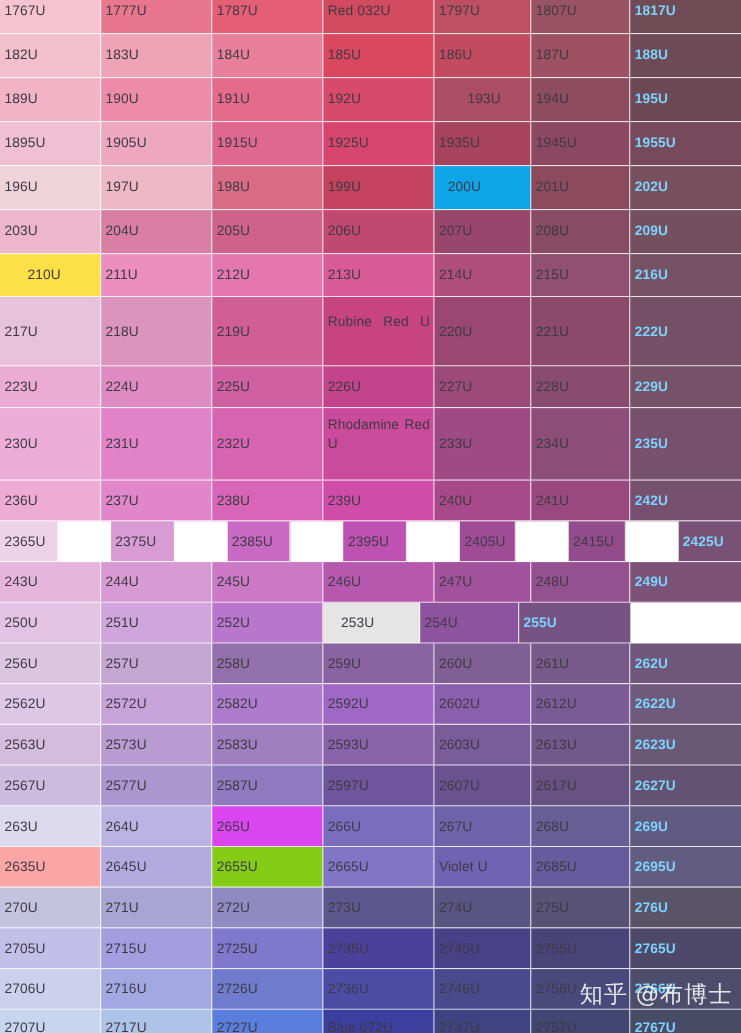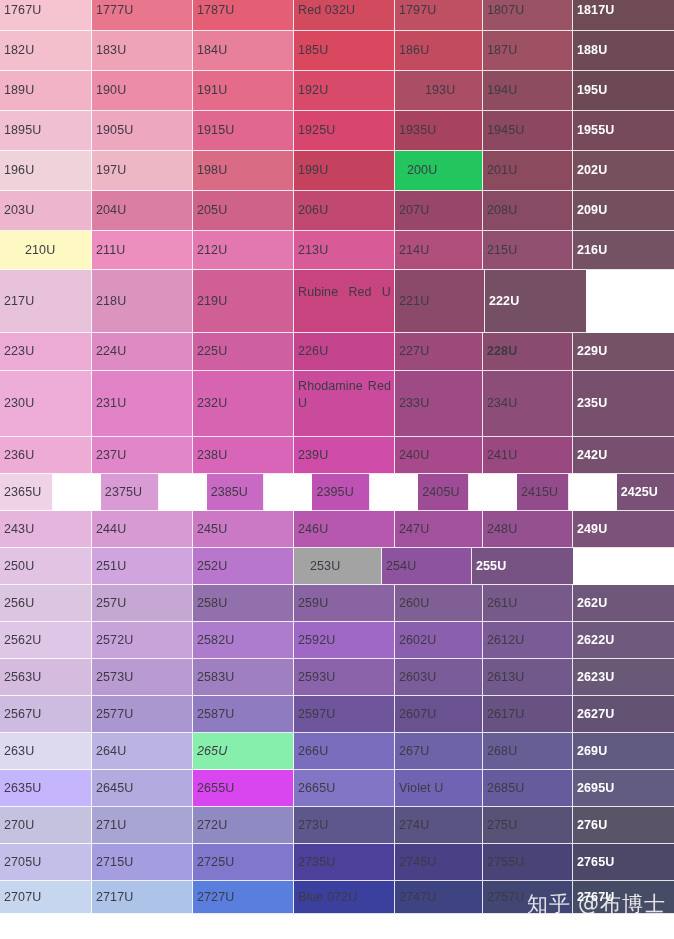--- a/index.html
+++ b/index.html
@@ -70,21 +70,21 @@
     text-align: justify;
   }
   .swatch-label.wrapped::after {
     content: "";
     display: inline-block;
     width: 100%;
   }
 
   
   .swatch-cell.col-6 .swatch-label {
-    color: #ffffff;
+    color: #7dd3fc;
     font-weight: bold;
   }
 
   #watermark {
     position: absolute;
     right: 8px;
     bottom: 24px;
     font-size: 21px;
     line-height: 1;
     color: rgba(255,255,255,0.86);
@@ -200,21 +200,21 @@
       </div>
       <div class="swatch-cell col-1" style="background-color: rgb(238, 183, 198);">
         <span class="swatch-label">197U</span>
       </div>
       <div class="swatch-cell col-2" style="background-color: rgb(217, 107, 133);">
         <span class="swatch-label">198U</span>
       </div>
       <div class="swatch-cell col-3" style="background-color: rgb(197, 66, 95);">
         <span class="swatch-label">199U</span>
       </div>
-      <div class="swatch-cell col-4" style="background-color: #22c55e; padding-left: 12px;">
+      <div class="swatch-cell col-4" style="background-color: #0ea5e9; padding-left: 12px;">
         <span class="swatch-label">200U</span>
       </div>
       <div class="swatch-cell col-5" style="background-color: rgb(140, 74, 94);">
         <span class="swatch-label">201U</span>
       </div>
       <div class="swatch-cell col-6" style="background-color: rgb(118, 80, 93);">
         <span class="swatch-label">202U</span>
       </div>
     </div>
     <div class="swatch-row" style="height: 40px;">
@@ -234,21 +234,21 @@
         <span class="swatch-label">207U</span>
       </div>
       <div class="swatch-cell col-5" style="background-color: rgb(135, 75, 100);">
         <span class="swatch-label">208U</span>
       </div>
       <div class="swatch-cell col-6" style="background-color: rgb(116, 80, 95);">
         <span class="swatch-label">209U</span>
       </div>
     </div>
     <div class="swatch-row" style="height: 39px;">
-      <div class="swatch-cell col-0" style="background-color: #fef9c3; padding-left: 25px;">
+      <div class="swatch-cell col-0" style="background-color: #fde047; padding-left: 25px;">
         <span class="swatch-label">210U</span>
       </div>
       <div class="swatch-cell col-1" style="background-color: rgb(236, 142, 190);">
         <span class="swatch-label">211U</span>
       </div>
       <div class="swatch-cell col-2" style="background-color: rgb(227, 119, 176);">
         <span class="swatch-label">212U</span>
       </div>
       <div class="swatch-cell col-3" style="background-color: rgb(216, 91, 152);">
         <span class="swatch-label">213U</span>
@@ -269,20 +269,23 @@
       </div>
       <div class="swatch-cell col-1" style="background-color: rgb(219, 148, 189);">
         <span class="swatch-label">218U</span>
       </div>
       <div class="swatch-cell col-2" style="background-color: rgb(207, 95, 148);">
         <span class="swatch-label">219U</span>
       </div>
       <div class="swatch-cell col-3" style="background-color: rgb(200, 68, 127);">
         <span class="swatch-label wrapped">Rubine Red U</span>
       </div>
+      <div class="swatch-cell col-4" style="background-color: rgb(154, 72, 113);">
+        <span class="swatch-label">220U</span>
+      </div>
       <div class="swatch-cell col-5" style="background-color: rgb(140, 74, 107);">
         <span class="swatch-label">221U</span>
       </div>
       <div class="swatch-cell col-6" style="background-color: rgb(117, 80, 101);">
         <span class="swatch-label">222U</span>
       </div>
     </div>
     <div class="swatch-row" style="height: 38px;">
       <div class="swatch-cell col-0" style="background-color: rgb(236, 171, 213);">
         <span class="swatch-label">223U</span>
@@ -292,21 +295,21 @@
       </div>
       <div class="swatch-cell col-2" style="background-color: rgb(206, 95, 160);">
         <span class="swatch-label">225U</span>
       </div>
       <div class="swatch-cell col-3" style="background-color: rgb(195, 68, 140);">
         <span class="swatch-label">226U</span>
       </div>
       <div class="swatch-cell col-4" style="background-color: rgb(156, 74, 121);">
         <span class="swatch-label">227U</span>
       </div>
-      <div class="swatch-cell col-5" style="background-color: rgb(138, 76, 110); font-weight: bold;">
+      <div class="swatch-cell col-5" style="background-color: rgb(138, 76, 110);">
         <span class="swatch-label">228U</span>
       </div>
       <div class="swatch-cell col-6" style="background-color: rgb(117, 82, 102);">
         <span class="swatch-label">229U</span>
       </div>
     </div>
     <div class="swatch-row" style="height: 66px;">
       <div class="swatch-cell col-0" style="background-color: rgb(238, 173, 217);">
         <span class="swatch-label">230U</span>
       </div>
@@ -401,21 +404,21 @@
     <div class="swatch-row" style="height: 37px;">
       <div class="swatch-cell col-0" style="background-color: rgb(226, 195, 228);">
         <span class="swatch-label">250U</span>
       </div>
       <div class="swatch-cell col-1" style="background-color: rgb(208, 164, 220);">
         <span class="swatch-label">251U</span>
       </div>
       <div class="swatch-cell col-2" style="background-color: rgb(184, 119, 205);">
         <span class="swatch-label">252U</span>
       </div>
-      <div class="swatch-cell col-4" style="background-color: #a3a3a3; padding-left: 16px;">
+      <div class="swatch-cell col-4" style="background-color: #e5e5e5; padding-left: 16px;">
         <span class="swatch-label">253U</span>
       </div>
       <div class="swatch-cell col-5" style="background-color: rgb(141, 83, 158);">
         <span class="swatch-label">254U</span>
       </div>
       <div class="swatch-cell col-6" style="background-color: rgb(119, 83, 132);">
         <span class="swatch-label">255U</span>
       </div>
     </div>
     <div class="swatch-row" style="height: 37px;">
@@ -510,44 +513,44 @@
         <span class="swatch-label">2627U</span>
       </div>
     </div>
     <div class="swatch-row" style="height: 37px;">
       <div class="swatch-cell col-0" style="background-color: rgb(221, 217, 239);">
         <span class="swatch-label">263U</span>
       </div>
       <div class="swatch-cell col-1" style="background-color: rgb(187, 180, 226);">
         <span class="swatch-label">264U</span>
       </div>
-      <div class="swatch-cell col-2" style="background-color: #86efac; font-style: italic;">
+      <div class="swatch-cell col-2" style="background-color: #d946ef;">
         <span class="swatch-label">265U</span>
       </div>
       <div class="swatch-cell col-3" style="background-color: rgb(122, 109, 189);">
         <span class="swatch-label">266U</span>
       </div>
       <div class="swatch-cell col-4" style="background-color: rgb(110, 99, 168);">
         <span class="swatch-label">267U</span>
       </div>
       <div class="swatch-cell col-5" style="background-color: rgb(103, 94, 150);">
         <span class="swatch-label">268U</span>
       </div>
       <div class="swatch-cell col-6" style="background-color: rgb(97, 90, 128);">
         <span class="swatch-label">269U</span>
       </div>
     </div>
     <div class="swatch-row" style="height: 37px;">
-      <div class="swatch-cell col-0" style="background-color: #c4b5fd;">
+      <div class="swatch-cell col-0" style="background-color: #fca5a5;">
         <span class="swatch-label">2635U</span>
       </div>
       <div class="swatch-cell col-1" style="background-color: rgb(179, 171, 224);">
         <span class="swatch-label">2645U</span>
       </div>
-      <div class="swatch-cell col-2" style="background-color: #d946ef;">
+      <div class="swatch-cell col-2" style="background-color: #84cc16;">
         <span class="swatch-label">2655U</span>
       </div>
       <div class="swatch-cell col-3" style="background-color: rgb(131, 117, 198);">
         <span class="swatch-label">2665U</span>
       </div>
       <div class="swatch-cell col-4" style="background-color: rgb(113, 99, 180);">
         <span class="swatch-label">Violet U</span>
       </div>
       <div class="swatch-cell col-5" style="background-color: rgb(102, 92, 157);">
         <span class="swatch-label">2685U</span>
@@ -593,20 +596,43 @@
         <span class="swatch-label">2735U</span>
       </div>
       <div class="swatch-cell col-4" style="background-color: rgb(73, 64, 134);">
         <span class="swatch-label">2745U</span>
       </div>
       <div class="swatch-cell col-5" style="background-color: rgb(74, 67, 119);">
         <span class="swatch-label">2755U</span>
       </div>
       <div class="swatch-cell col-6" style="background-color: rgb(78, 72, 104);">
         <span class="swatch-label">2765U</span>
+      </div>
+    </div>
+    <div class="swatch-row" style="height: 37px;">
+      <div class="swatch-cell col-0" style="background-color: rgb(203, 208, 236);">
+        <span class="swatch-label">2706U</span>
+      </div>
+      <div class="swatch-cell col-1" style="background-color: rgb(162, 169, 226);">
+        <span class="swatch-label">2716U</span>
+      </div>
+      <div class="swatch-cell col-2" style="background-color: rgb(111, 124, 205);">
+        <span class="swatch-label">2726U</span>
+      </div>
+      <div class="swatch-cell col-3" style="background-color: rgb(74, 77, 163);">
+        <span class="swatch-label">2736U</span>
+      </div>
+      <div class="swatch-cell col-4" style="background-color: rgb(72, 74, 140);">
+        <span class="swatch-label">2746U</span>
+      </div>
+      <div class="swatch-cell col-5" style="background-color: rgb(73, 73, 124);">
+        <span class="swatch-label">2756U</span>
+      </div>
+      <div class="swatch-cell col-6" style="background-color: rgb(77, 77, 107);">
+        <span class="swatch-label">2766U</span>
       </div>
     </div>
     <div class="swatch-row" style="height: 33px;">
       <div class="swatch-cell col-0" style="background-color: rgb(198, 214, 238);">
         <span class="swatch-label">2707U</span>
       </div>
       <div class="swatch-cell col-1" style="background-color: rgb(174, 195, 232);">
         <span class="swatch-label">2717U</span>
       </div>
       <div class="swatch-cell col-2" style="background-color: rgb(90, 126, 222);">

